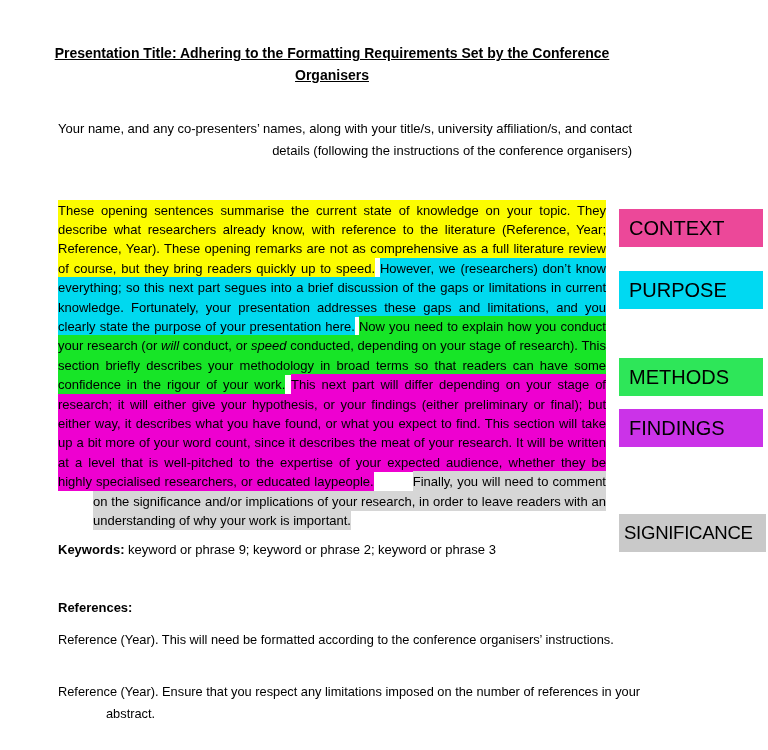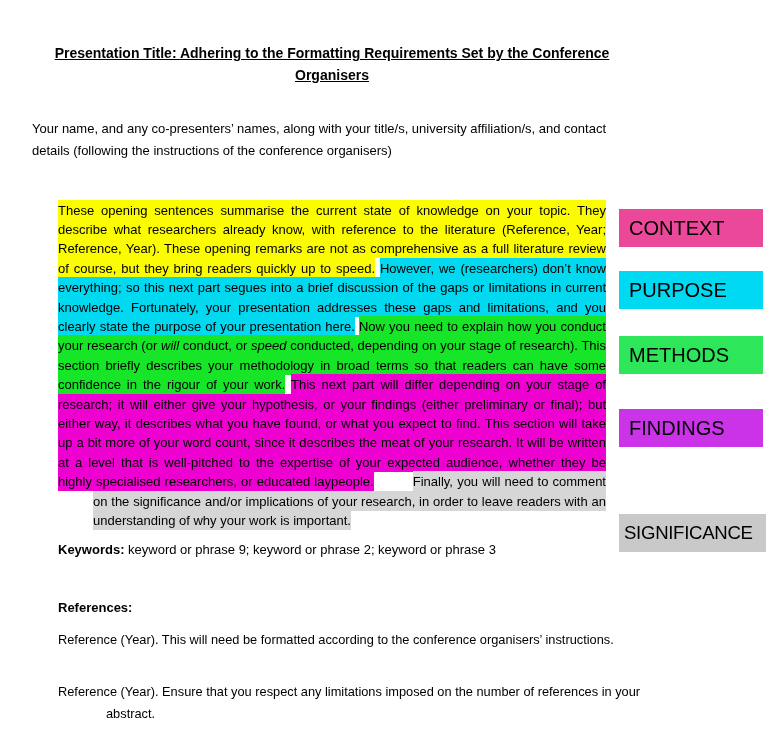--- a/index.html
+++ b/index.html
@@ -25,21 +25,21 @@
     text-decoration: underline;
   }
   .byline {
     position: absolute;
     left: 32px;
     top: 118px;
     width: 600px;
     margin: 0;
     font-size: 13px;
     line-height: 22px;
-    text-align: left;
+    text-align: right;
   }
   .abstract {
     position: absolute;
     left: 58px;
     top: 200px;
     width: 548px;
     margin: 0;
     font-size: 13px;
     line-height: 19.4px;
     text-align: justify;
@@ -120,21 +120,21 @@
 
   <p class="reference ref-0">Reference (Year). This will need be formatted according to the conference organisers’ instructions.</p>
   <p class="reference ref-1">Reference (Year). Ensure that you respect any limitations imposed on the number of references in your abstract.</p>
 
   <div class="label-box lb-context" style="background-color: #ec4899;">
     <span>CONTEXT</span>
   </div>
   <div class="label-box lb-purpose" style="background-color: rgb(0, 217, 242);">
     <span>PURPOSE</span>
   </div>
-  <div class="label-box lb-methods" style="background-color: rgb(46, 230, 89);">
+  <div class="label-box lb-methods" style="background-color: rgb(46, 230, 89); margin-top: 22px;">
     <span>METHODS</span>
   </div>
   <div class="label-box lb-findings" style="background-color: rgb(203, 51, 232);">
     <span>FINDINGS</span>
   </div>
   <div class="label-box lb-significance" style="background-color: rgb(201, 201, 201);">
     <span>SIGNIFICANCE</span>
   </div>
 
 </div>

